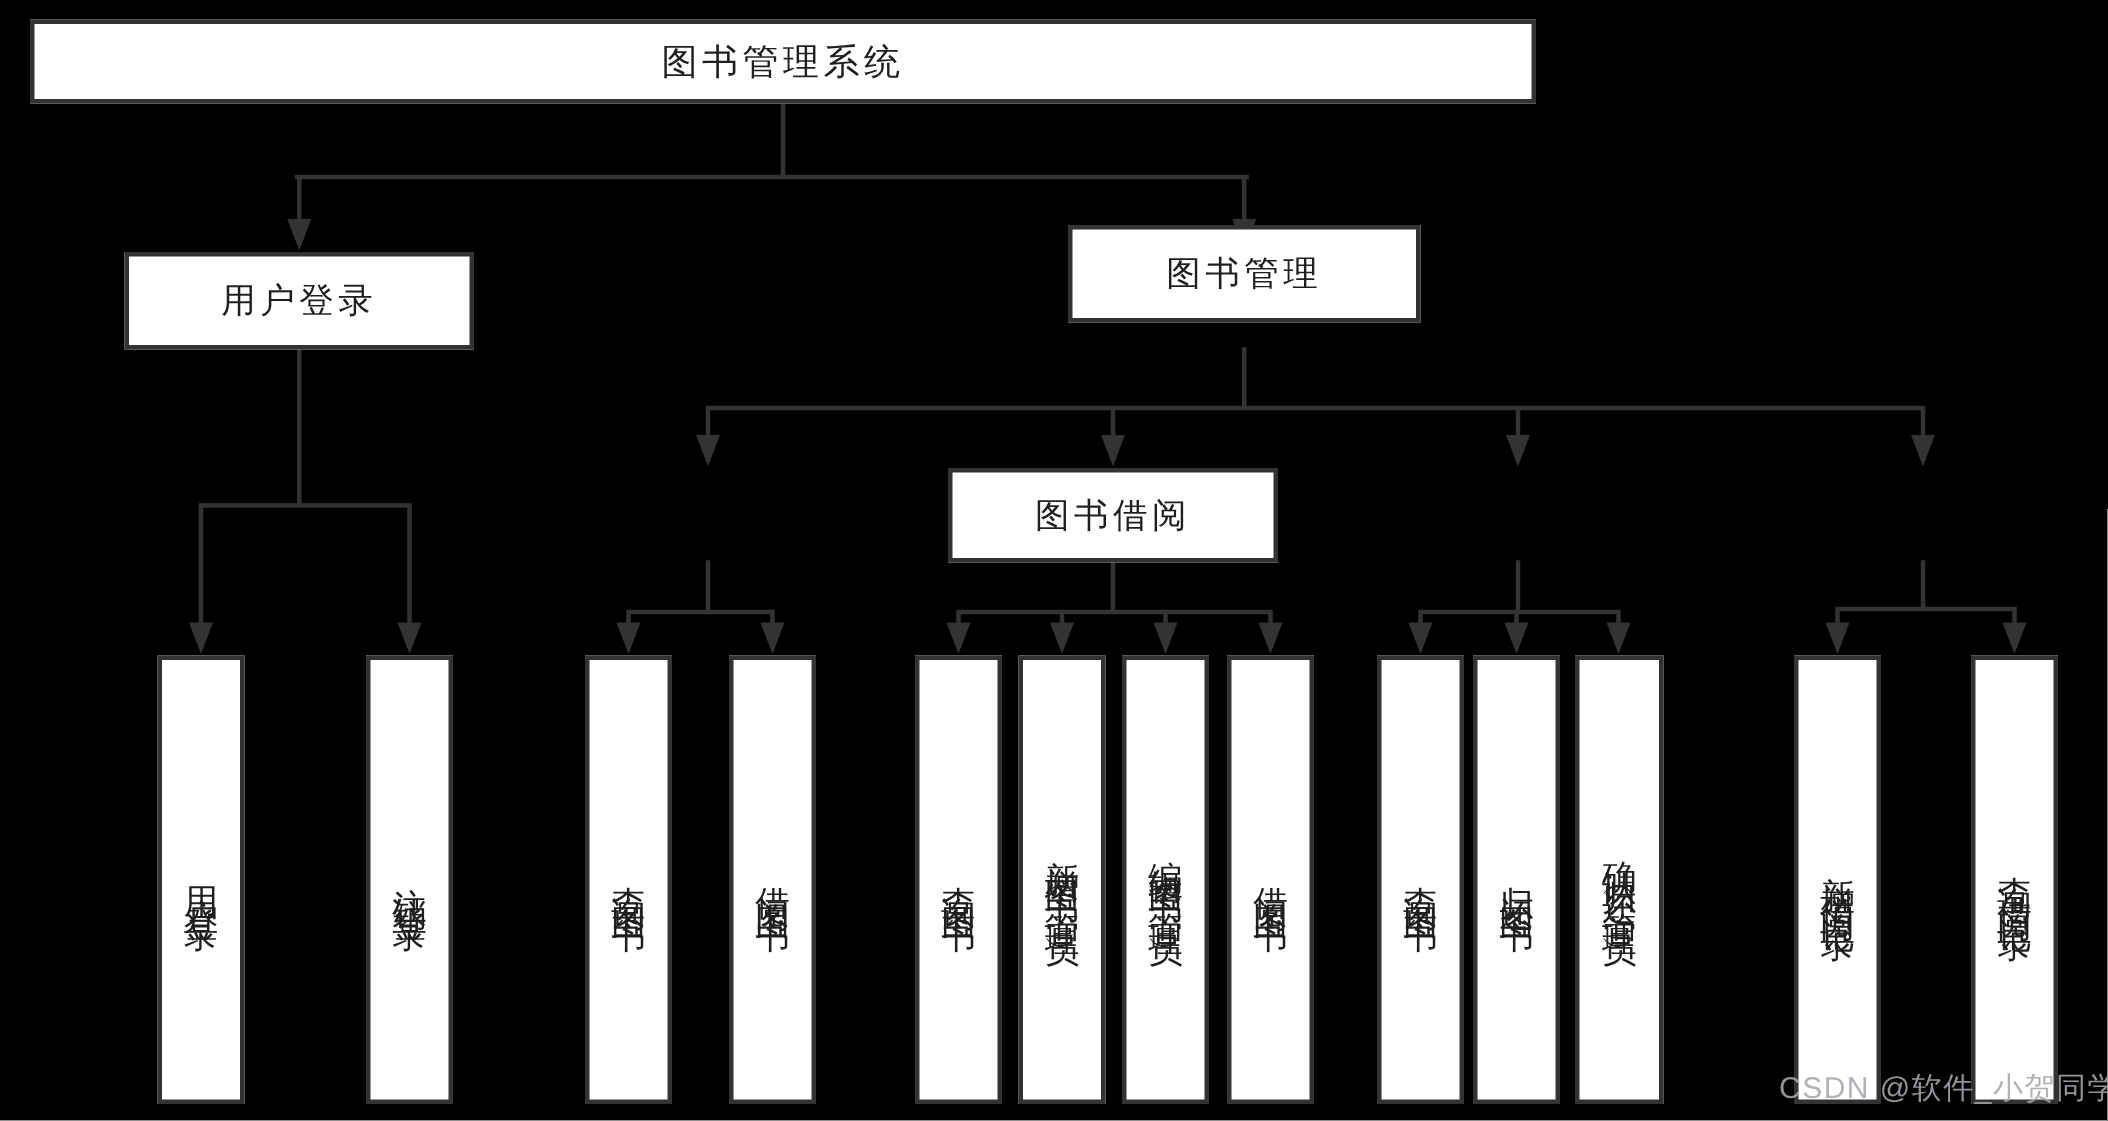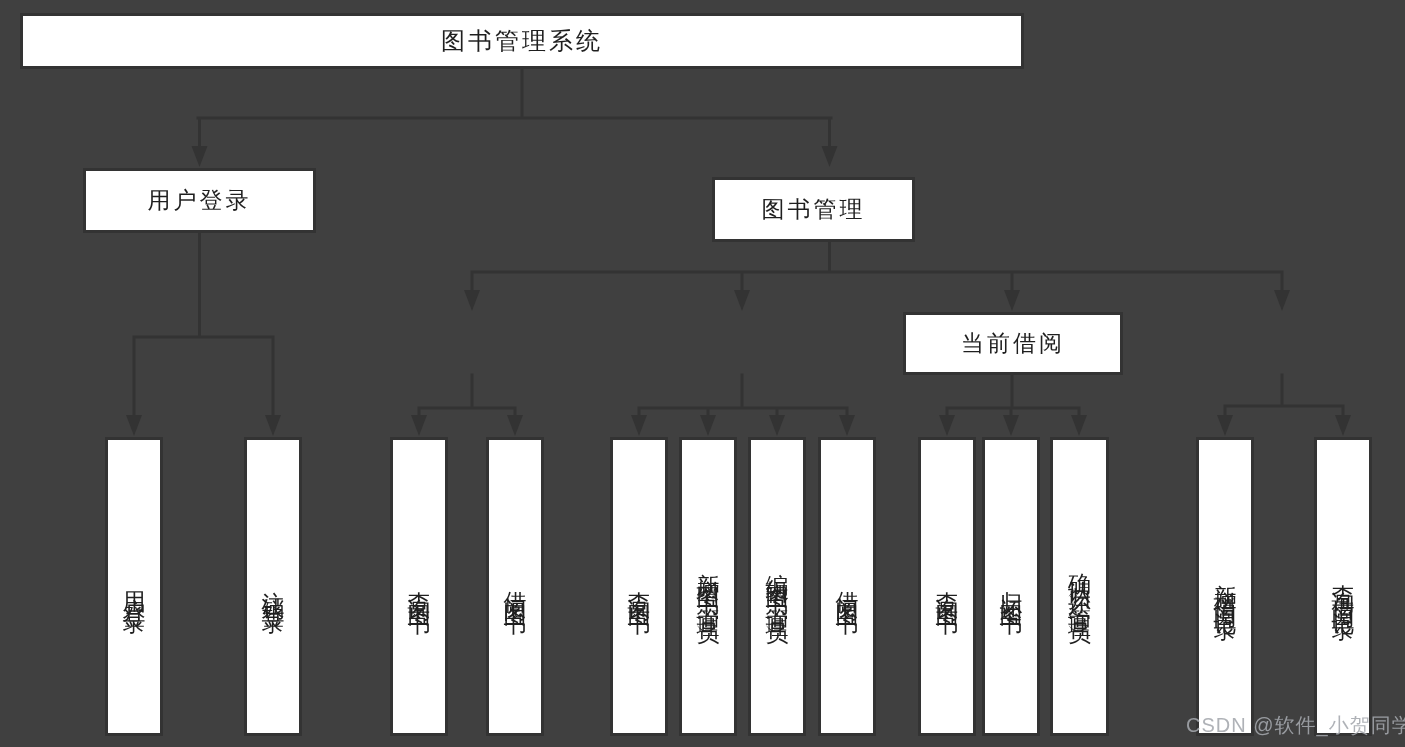--- a/index.html
+++ b/index.html
@@ -1,19 +1,19 @@
 <!DOCTYPE html>
 <html><head>
 <meta charset="utf-8">
 <style>
   html,body{margin:0;padding:0;background:#ffffff;}
   .canvas{
     position:relative;
     width:1405px;height:747px;
-    background:#404040;
+    background:#000000;
     font-family:"Liberation Sans","DejaVu Sans",sans-serif;
     overflow:hidden;
   }
   .connectors{position:absolute;left:0;top:0;z-index:1;}
   .node{
     position:absolute;
     box-sizing:border-box;
     border:3px solid #333333;
     background:#ffffff;
     display:flex;align-items:center;justify-content:center;
@@ -83,26 +83,26 @@
     </g>
   </svg>
 
   <div class="node root" style="left:20px;top:13px;width:1004px;height:56px">
     <span>图书管理系统</span>
   </div>
 
   <div class="node" style="left:83px;top:168px;width:233px;height:65px">
     <span>用户登录</span>
   </div>
-  <div class="node" style="left:712px;top:177px;width:203px;height:65px">
+  <div class="node" style="left:712px;top:150px;width:235px;height:65px">
     <span>图书管理</span>
   </div>
 
-  <div class="node" style="left:903px;top:312px;width:220px;height:63px">
-    <span>当前借阅</span>
+  <div class="node" style="left:632px;top:312px;width:220px;height:63px">
+    <span>图书借阅</span>
   </div>
 
   <div class="node leaf" style="left:105px;top:437px;width:58px;height:299px">
     <span>用户登录</span>
   </div>
   <div class="node leaf" style="left:244px;top:437px;width:58px;height:299px">
     <span>注销登录</span>
   </div>
 
   <div class="node leaf" style="left:390px;top:437px;width:58px;height:299px">

